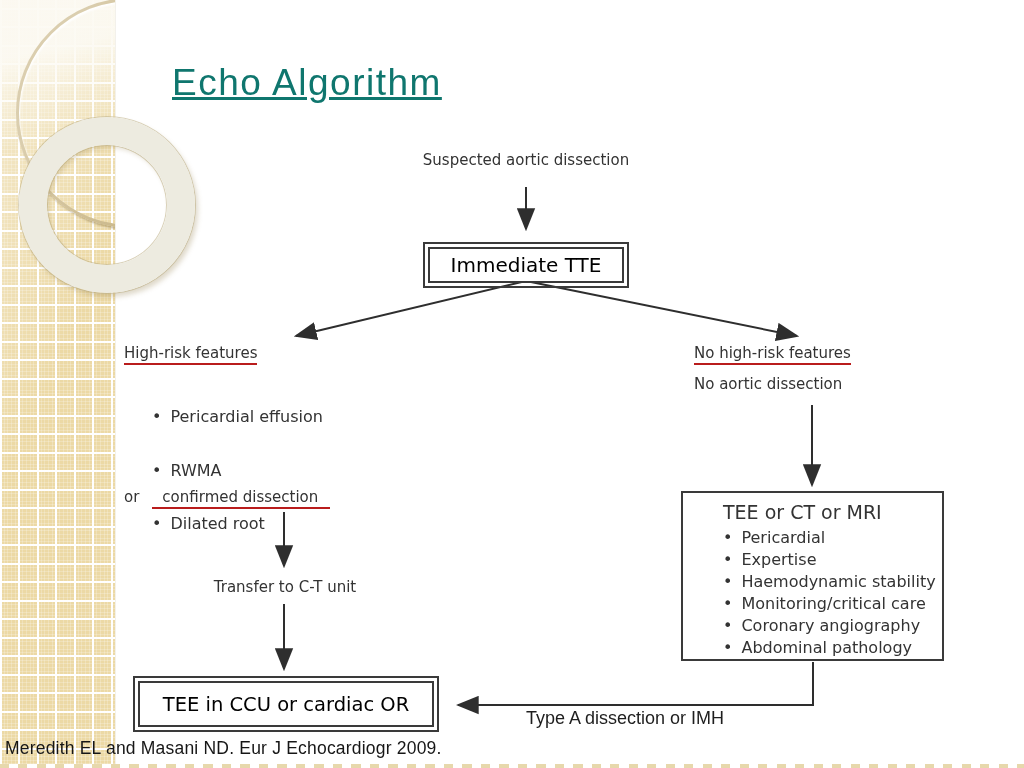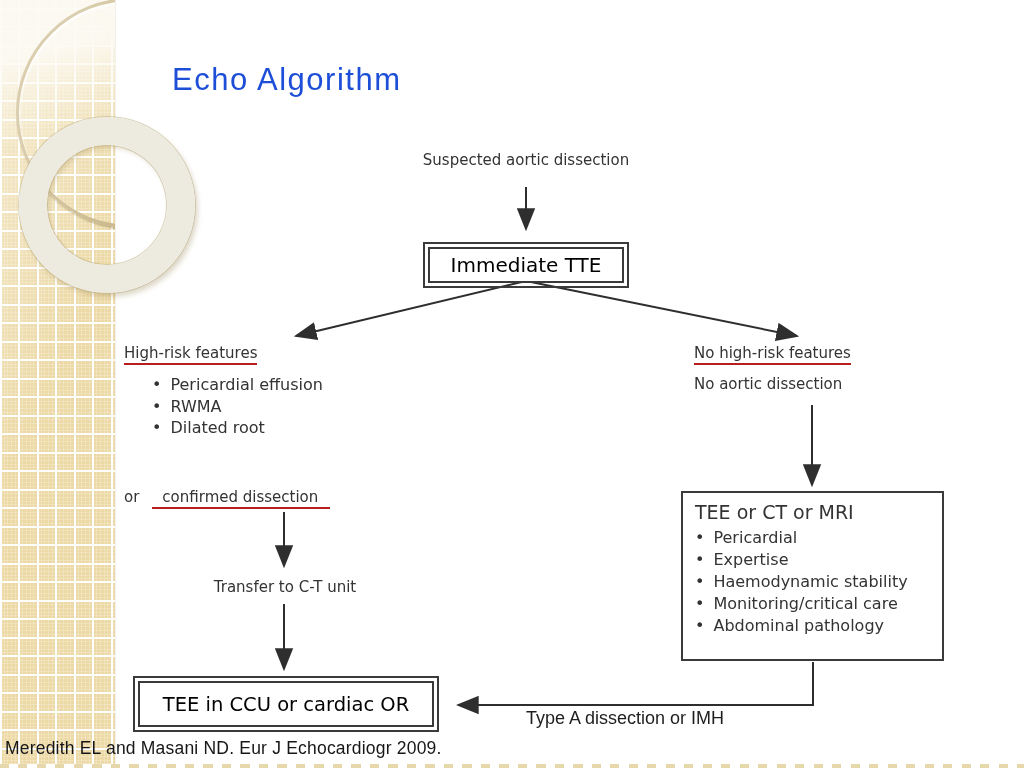--- a/index.html
+++ b/index.html
@@ -41,48 +41,48 @@
                3px 4px 5px rgba(140,118,66,.28), inset 2px 3px 4px rgba(140,118,66,.22);
   }
   .bottom-strip{
     position:absolute;left:0;bottom:0;width:1024px;height:4px;z-index:3;
     background:repeating-linear-gradient(90deg,#e7d8ac 0 9px,#ffffff 9px 18.5px);
   }
   
   .slide-title{
     position:absolute;left:172px;top:62px;z-index:4;
     font-family:"Liberation Sans",sans-serif;
-    font-size:31px;letter-spacing:1.5px;color:#1d4ed8;white-space:nowrap;
+    font-size:37px;letter-spacing:1.5px;color:#0f766e;white-space:nowrap;text-decoration:underline;
   }
   .citation{
     position:absolute;left:5px;top:738px;z-index:6;
     font-family:"Liberation Sans",sans-serif;
     font-size:17.5px;color:#161616;white-space:nowrap;letter-spacing:.2px;
   }
   .fig-label{position:absolute;z-index:5;font-size:15px;color:#333;white-space:nowrap;}
   .underlined{border-bottom:2px solid #b91c1c;padding-bottom:1px;display:inline-block;}
   .lbl-suspected{left:350px;top:151px;width:352px;text-align:center;}
   .box-double{
     position:absolute;z-index:5;border:2px solid #3a3a3a;outline:2px solid #3a3a3a;outline-offset:3px;
     display:flex;align-items:center;justify-content:center;background:#fff;
   }
   .box-immediate{left:428px;top:247px;width:192px;height:32px;font-size:20px;}
   .box-teeccu{left:138px;top:681px;width:292px;height:42px;font-size:19.5px;}
   .lbl-highrisk{left:124px;top:344px;}
   .list-left{position:absolute;left:152px;top:374px;z-index:5;font-size:16px;line-height:21.5px;color:#333;}
-  .list-left .li{white-space:nowrap;}
+  .list-left .li{white-space:nowrap;margin-top:32px;}
   .li::before{content:"\2022";margin-right:9px;}
   .lbl-or{left:124px;top:488px;}
   .lbl-or .underlined{margin-left:13px;padding-left:10px;padding-right:12px;}
   .lbl-transfer{left:135px;top:578px;width:300px;text-align:center;}
   .lbl-nohighrisk{left:694px;top:344px;}
   .lbl-noaortic{left:694px;top:375px;}
   .box-teect{
     position:absolute;left:681px;top:491px;width:263px;height:170px;z-index:5;
-    border:2px solid #3a3a3a;background:#fff;box-sizing:border-box;
+    border:2px solid #3a3a3a;background:#fff;box-sizing:border-box;padding-left:28px;
   }
   .box-teect .bt{font-size:19px;margin:8px 0 4px 12px;color:#333;white-space:nowrap;}
   .list-right{margin-left:12px;font-size:16px;line-height:22px;color:#333;}
   .lbl-typea{
     position:absolute;left:495px;top:708px;width:260px;text-align:center;z-index:5;
     font-family:"Liberation Sans",sans-serif;font-size:18px;color:#1e1e1e;white-space:nowrap;
   }
   svg.wires{position:absolute;left:0;top:0;z-index:4;}
 </style>
 </head>
@@ -144,19 +144,20 @@
 </div>
 <div class="fig-label lbl-noaortic">No aortic dissection</div>
 
 <div class="box-teect">
   <div class="bt">TEE or CT or MRI</div>
   <div class="list-right">
     <div class="li">Pericardial</div>
     <div class="li">Expertise</div>
     <div class="li">Haemodynamic stability</div>
     <div class="li">Monitoring/critical care</div>
+    <div class="li">Coronary angiography</div>
     <div class="li">Abdominal pathology</div>
   </div>
 </div>
 
 <div class="lbl-typea">Type A dissection or IMH</div>
 
 <div class="citation">Meredith EL and Masani ND. Eur J Echocardiogr 2009.</div>
 
 </body></html>

